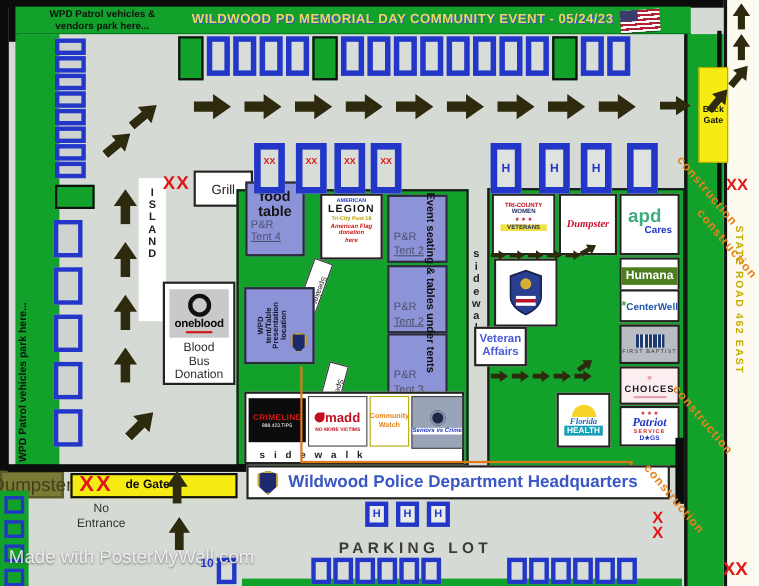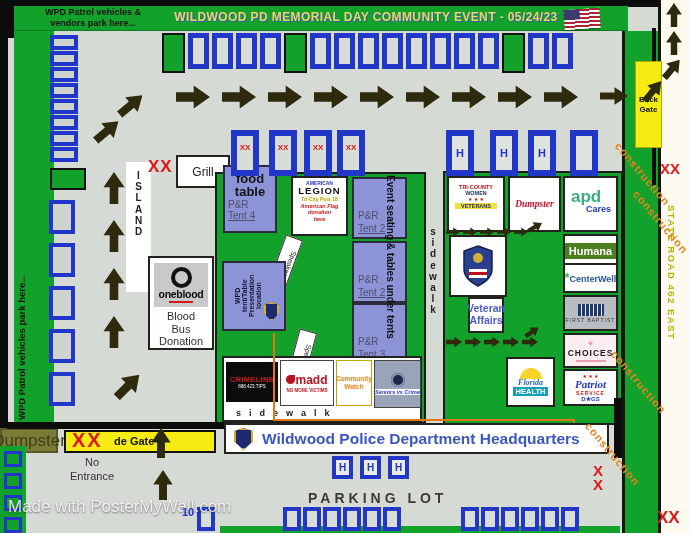--- a/index.html
+++ b/index.html
@@ -163,21 +163,21 @@
 
   <div class="box ctr" style="left:449px;top:235px;width:58px;height:62px">
     <svg width="30" height="42" viewBox="0 0 30 42">
       <path d="M15 1 L29 6 L29 24 Q29 34 15 41 Q1 34 1 24 L1 6 Z" fill="#2a3f8f" stroke="#14224e" stroke-width="1.5"></path>
       <rect x="6" y="24" width="18" height="3" fill="#fff"></rect>
       <rect x="6" y="27" width="18" height="3" fill="#c01020"></rect>
       <rect x="6" y="30" width="18" height="3" fill="#fff"></rect>
       <circle cx="15" cy="13" r="5" fill="#d4af37"></circle>
     </svg>
   </div>
-  <div class="box ctr" style="left:468px;top:297px;width:36px;height:36px">
+  <div class="box ctr" style="left:431px;top:297px;width:48px;height:36px">
     <span class="pre" style="font-size:10.5px;font-weight:bold;color:#4a5ad8;line-height:1.1;text-align:center">Veteran
 Affairs</span>
   </div>
   <div class="box ctr" style="left:506px;top:357px;width:49px;height:50px">
     <div style="width:22px;height:11px;background:#f6d428;border-radius:22px 22px 0 0"></div>
     <div style="font-family:'Liberation Serif',serif;font-style:italic;font-weight:bold;font-size:8px;color:#2a6ab0;line-height:1">Florida</div>
     <div style="font-size:7.5px;font-weight:bold;color:#fff;background:#18a0b8;padding:0 3px;line-height:1.3">HEALTH</div>
   </div>
 
   <div class="box" style="left:222px;top:356px;width:200px;height:66px">

